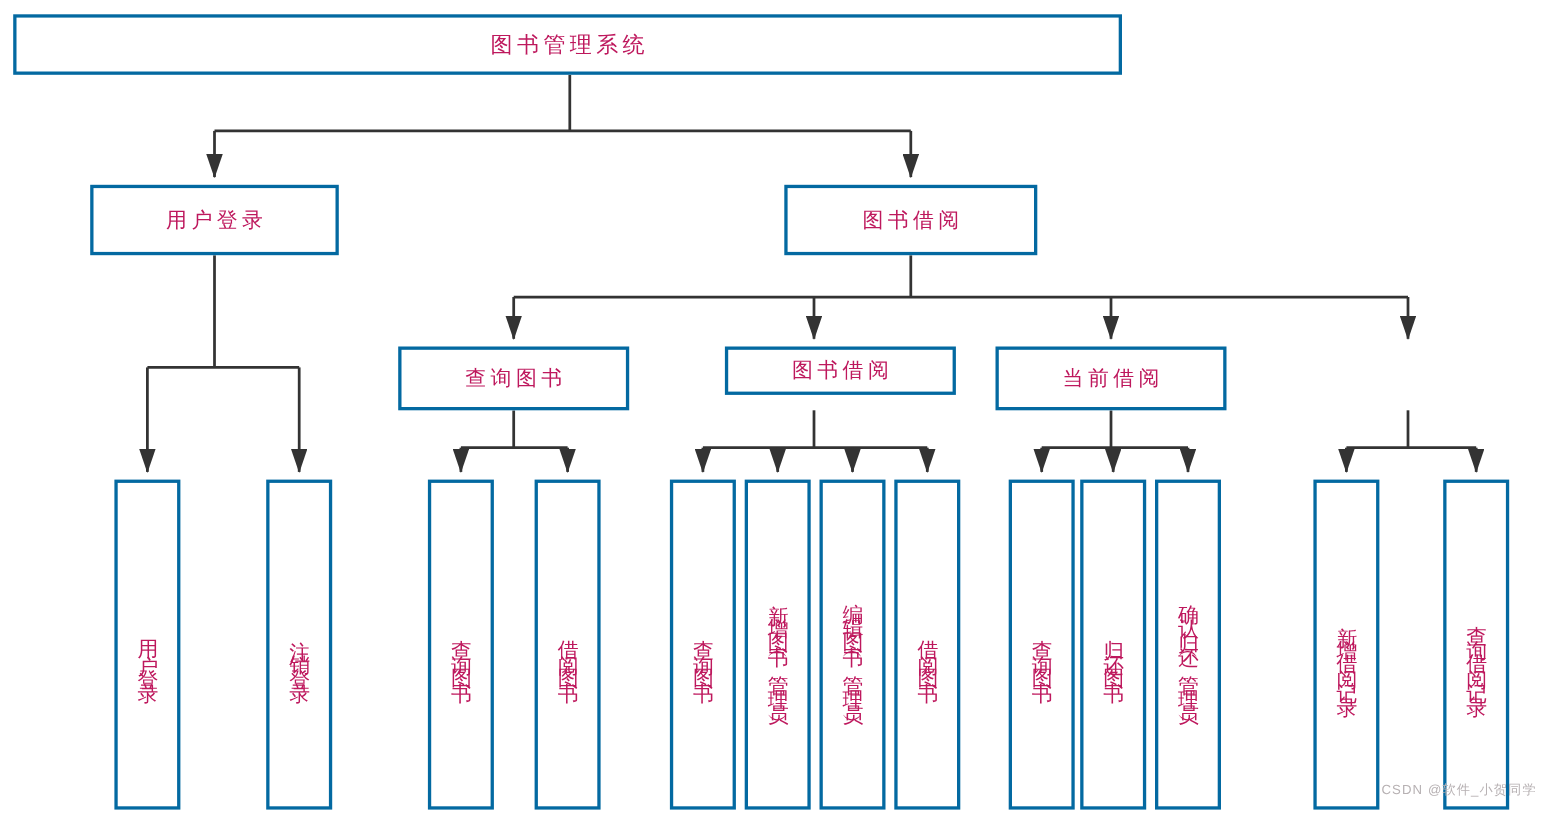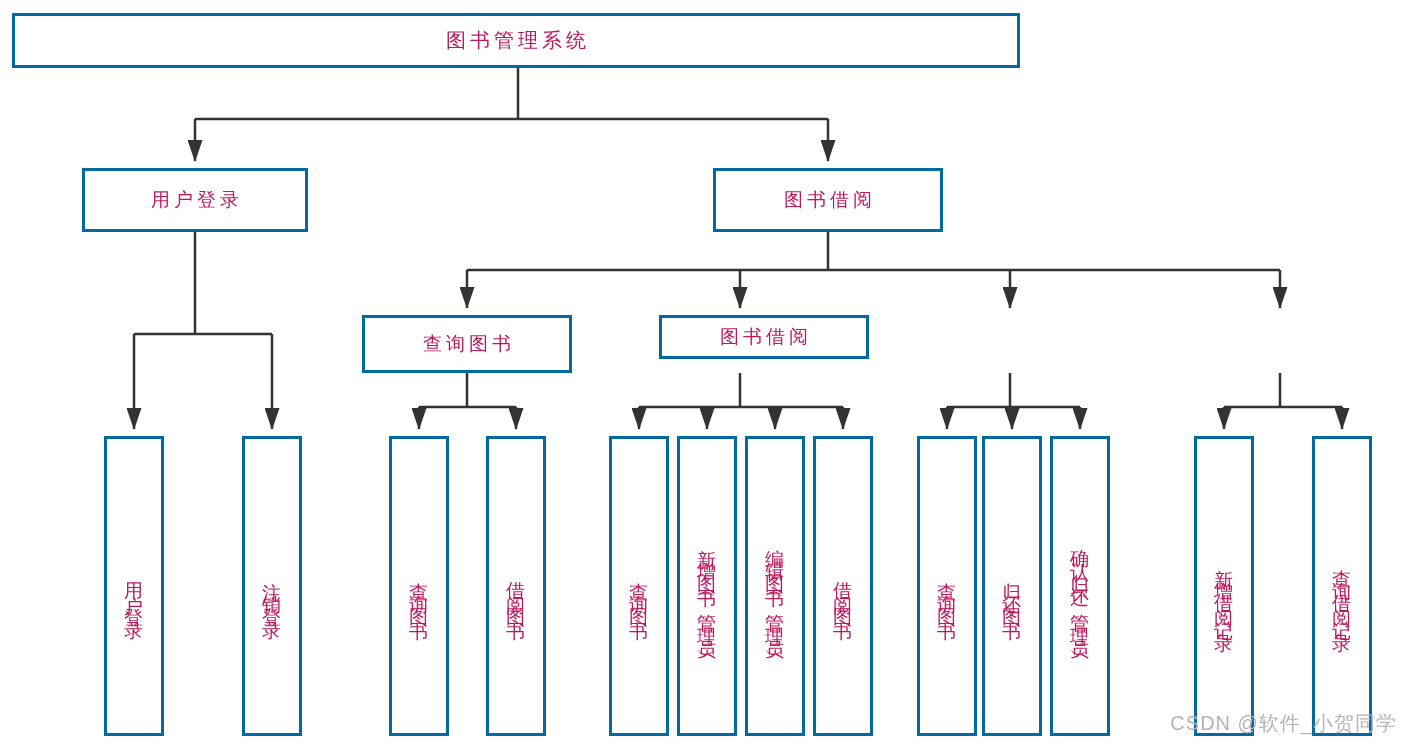--- a/index.html
+++ b/index.html
@@ -30,21 +30,21 @@
     text-orientation:mixed;
     letter-spacing:13px;
     font-size:19px;
     line-height:1;
     padding-top:13px; 
   }
   .watermark{
     position:absolute;
     right:8px;
     top:710px;
-    font-size:20px;
+    font-size:12px;
     letter-spacing:1px;
     color:#b7b1b3;
     z-index:3;
     white-space:nowrap;
     font-family:"Liberation Sans","DejaVu Sans",sans-serif;
   }
 </style>
 </head>
 <body>
 
@@ -100,20 +100,21 @@
     </g>
   </svg>
 
   <div class="node h root-node" style="left:12px;top:13px;width:1008px;height:55px">图书管理系统</div>
 
   <div class="node h" style="left:82px;top:168px;width:226px;height:64px">用户登录</div>
   <div class="node h" style="left:713px;top:168px;width:230px;height:64px">图书借阅</div>
 
   <div class="node h" style="left:362px;top:315px;width:210px;height:58px">查询图书</div>
   <div class="node h" style="left:659px;top:315px;width:210px;height:44px">图书借阅</div>
+  <div class="node h" style="left:905px;top:315px;width:210px;height:58px">当前借阅</div>
 
   <div class="node v" style="left:104px;top:436px;width:60px;height:300px">用户登录</div>
   <div class="node v" style="left:242px;top:436px;width:60px;height:300px">注销登录</div>
 
   <div class="node v" style="left:389px;top:436px;width:60px;height:300px">查询图书</div>
   <div class="node v" style="left:486px;top:436px;width:60px;height:300px">借阅图书</div>
 
   <div class="node v" style="left:609px;top:436px;width:60px;height:300px">查询图书</div>
   <div class="node v" style="left:677px;top:436px;width:60px;height:300px">新增图书（管理员）</div>
   <div class="node v" style="left:745px;top:436px;width:60px;height:300px">编辑图书（管理员）</div>

